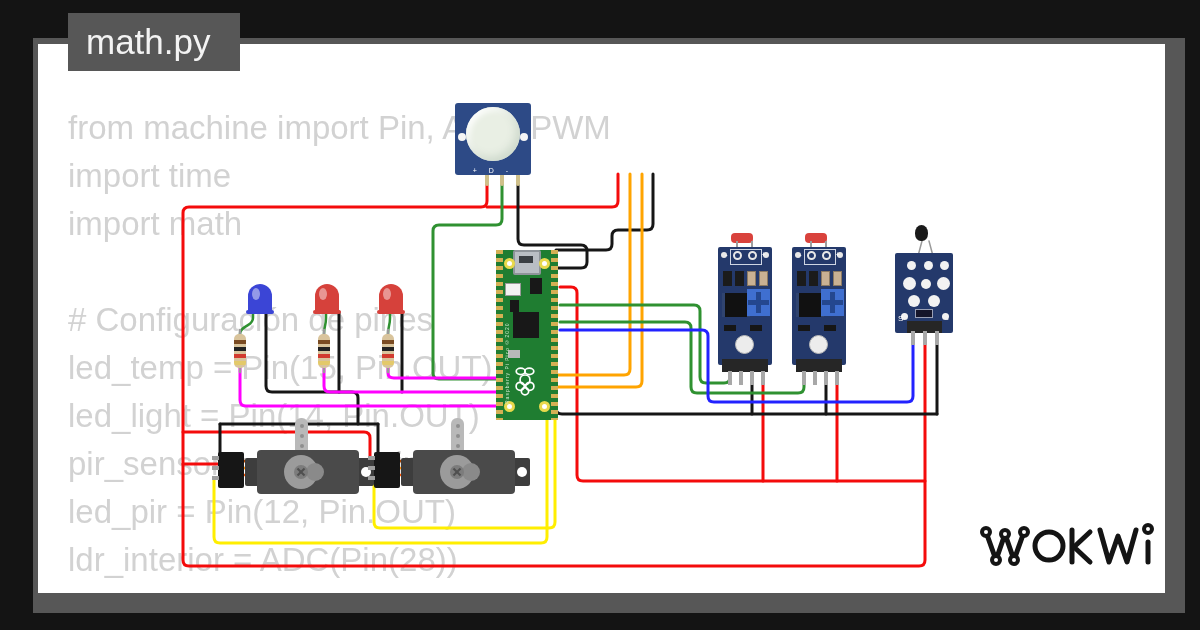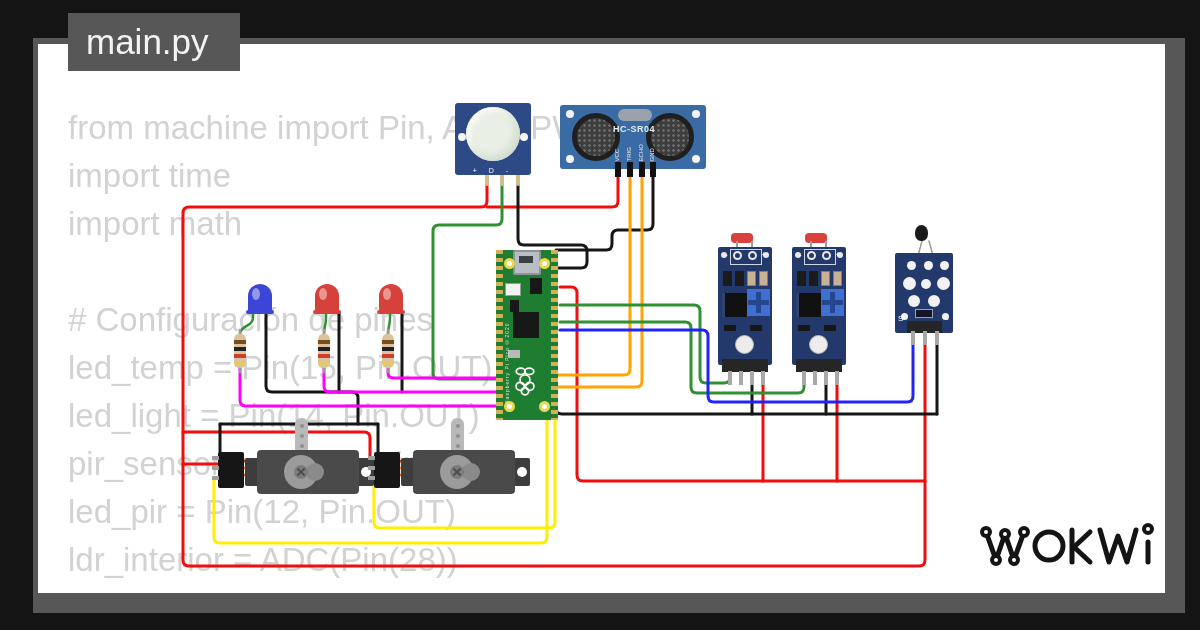--- a/index.html
+++ b/index.html
@@ -174,38 +174,20 @@
         <path d="M400,475L414,475" fill="none" stroke="#ff5500" stroke-width="2.5" stroke-linecap="round"></path>
       </svg>
 
     <div class="comp pir">
       <div class="pir-hole l"></div>
       <div class="pir-hole r"></div>
       <div class="pir-dome"></div>
       <div class="pir-pins">+ D -</div>
     </div>
 
-    <div class="comp hcsr04">
-      <div class="hole" style="left:6px;top:5px;"></div>
-      <div class="hole" style="left:132px;top:5px;"></div>
-      <div class="hole" style="left:6px;top:50px;"></div>
-      <div class="hole" style="left:132px;top:50px;"></div>
-      <div class="osc"></div>
-      <div class="spk l"></div>
-      <div class="spk r"></div>
-      <div class="hcsr04-label">HC-SR04</div>
-      <div class="hc-pin" style="left:55px;"></div>
-      <div class="hc-pin" style="left:67px;"></div>
-      <div class="hc-pin" style="left:79px;"></div>
-      <div class="hc-pin" style="left:90px;"></div>
-      <div class="hc-pin-label" style="left:46px;">VCC</div>
-      <div class="hc-pin-label" style="left:58px;">TRIG</div>
-      <div class="hc-pin-label" style="left:70px;">ECHO</div>
-      <div class="hc-pin-label" style="left:81px;">GND</div>
-    </div>
 
     <div class="comp pico">
       <div class="pico-pads l"></div>
       <div class="pico-pads r"></div>
       <div class="pico-usb"></div>
       <div class="pico-hole" style="left:8px;top:8px;"></div>
       <div class="pico-hole" style="left:43px;top:8px;"></div>
       <div class="pico-hole" style="left:8px;top:151px;"></div>
       <div class="pico-hole" style="left:43px;top:151px;"></div>
       <div class="pico-btn"></div>
@@ -367,14 +349,14 @@
         <circle cx="24" cy="44" r="4"></circle>
           <circle cx="42" cy="44" r="4"></circle>
         <circle cx="176" cy="13" r="4"></circle>
       </g>
     </svg>
 
   </div>
 </div>
 
 <div class="tab">
-  <span>main.py</span>
+  <span>math.py</span>
 </div>
 
 </body></html>

